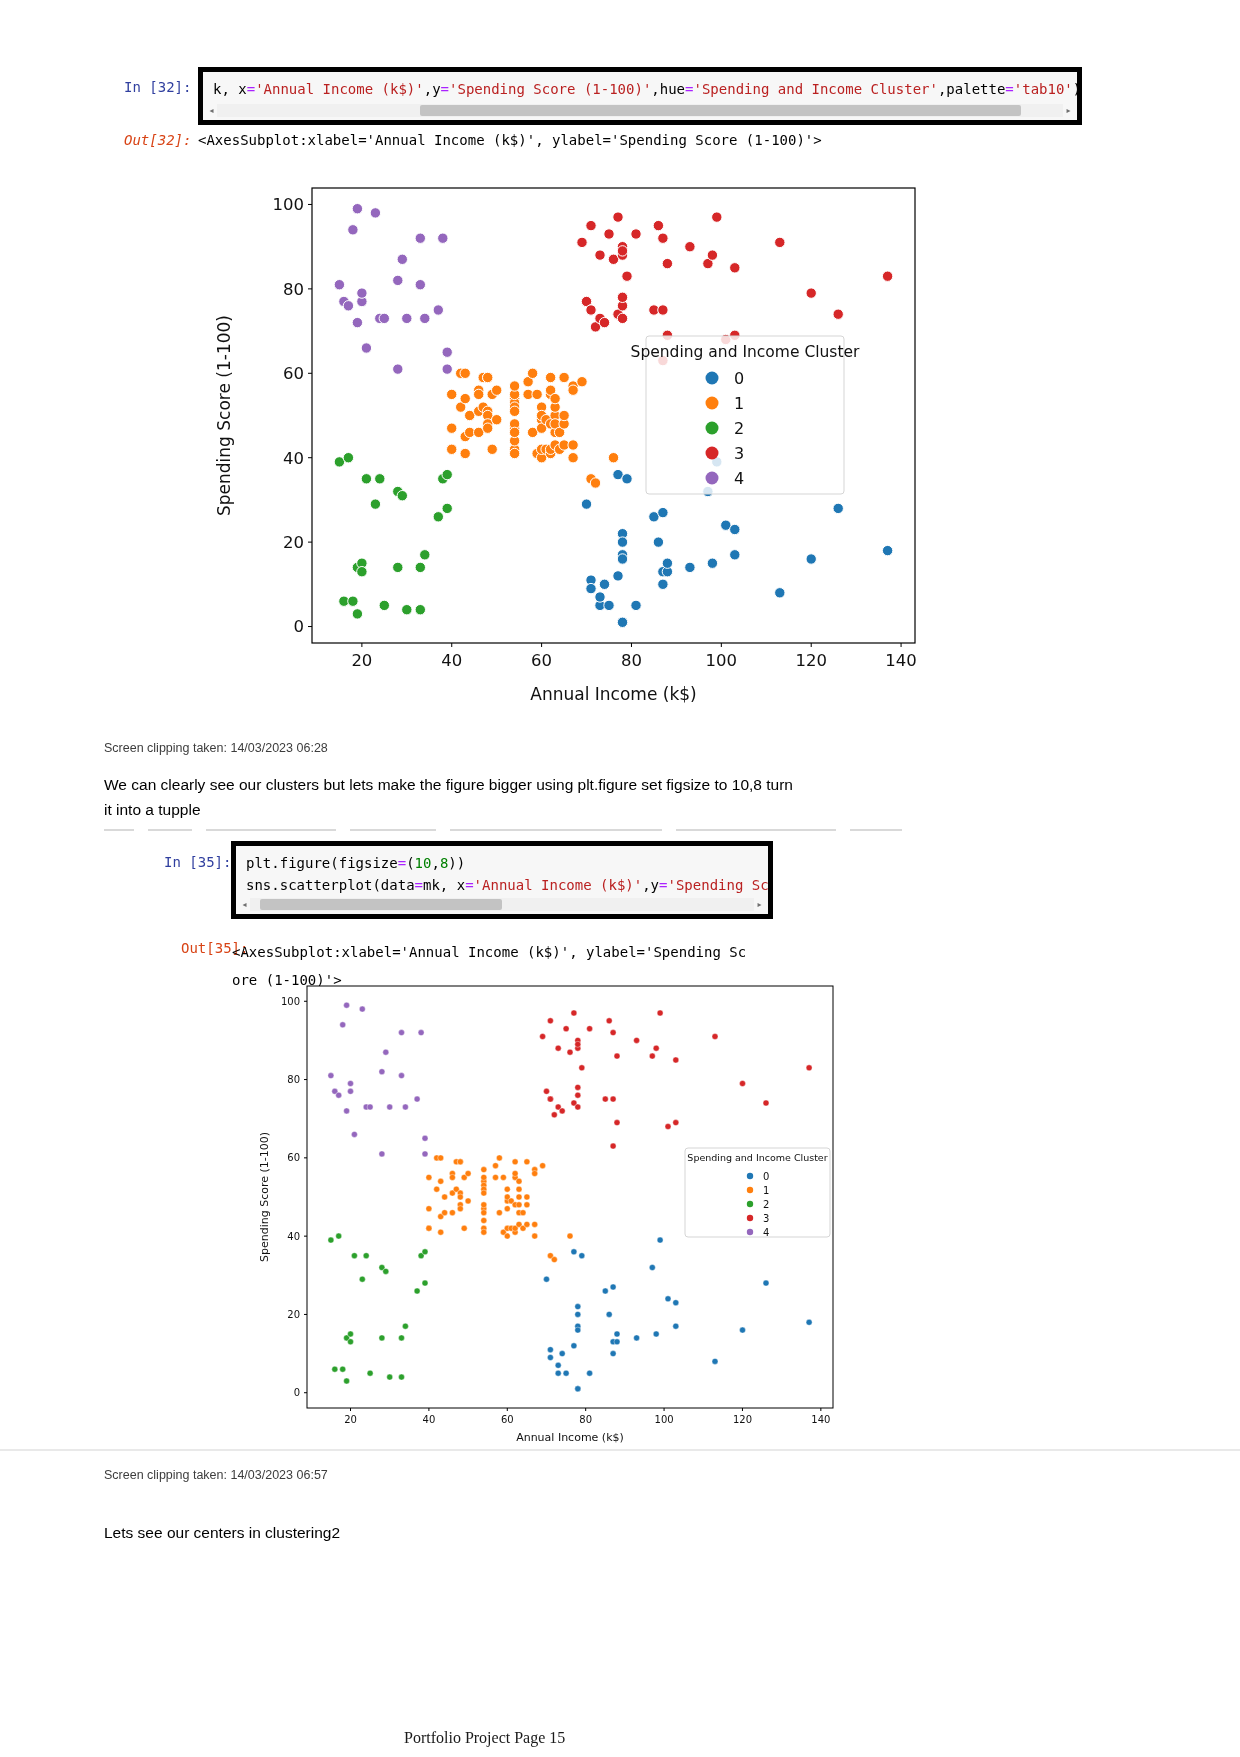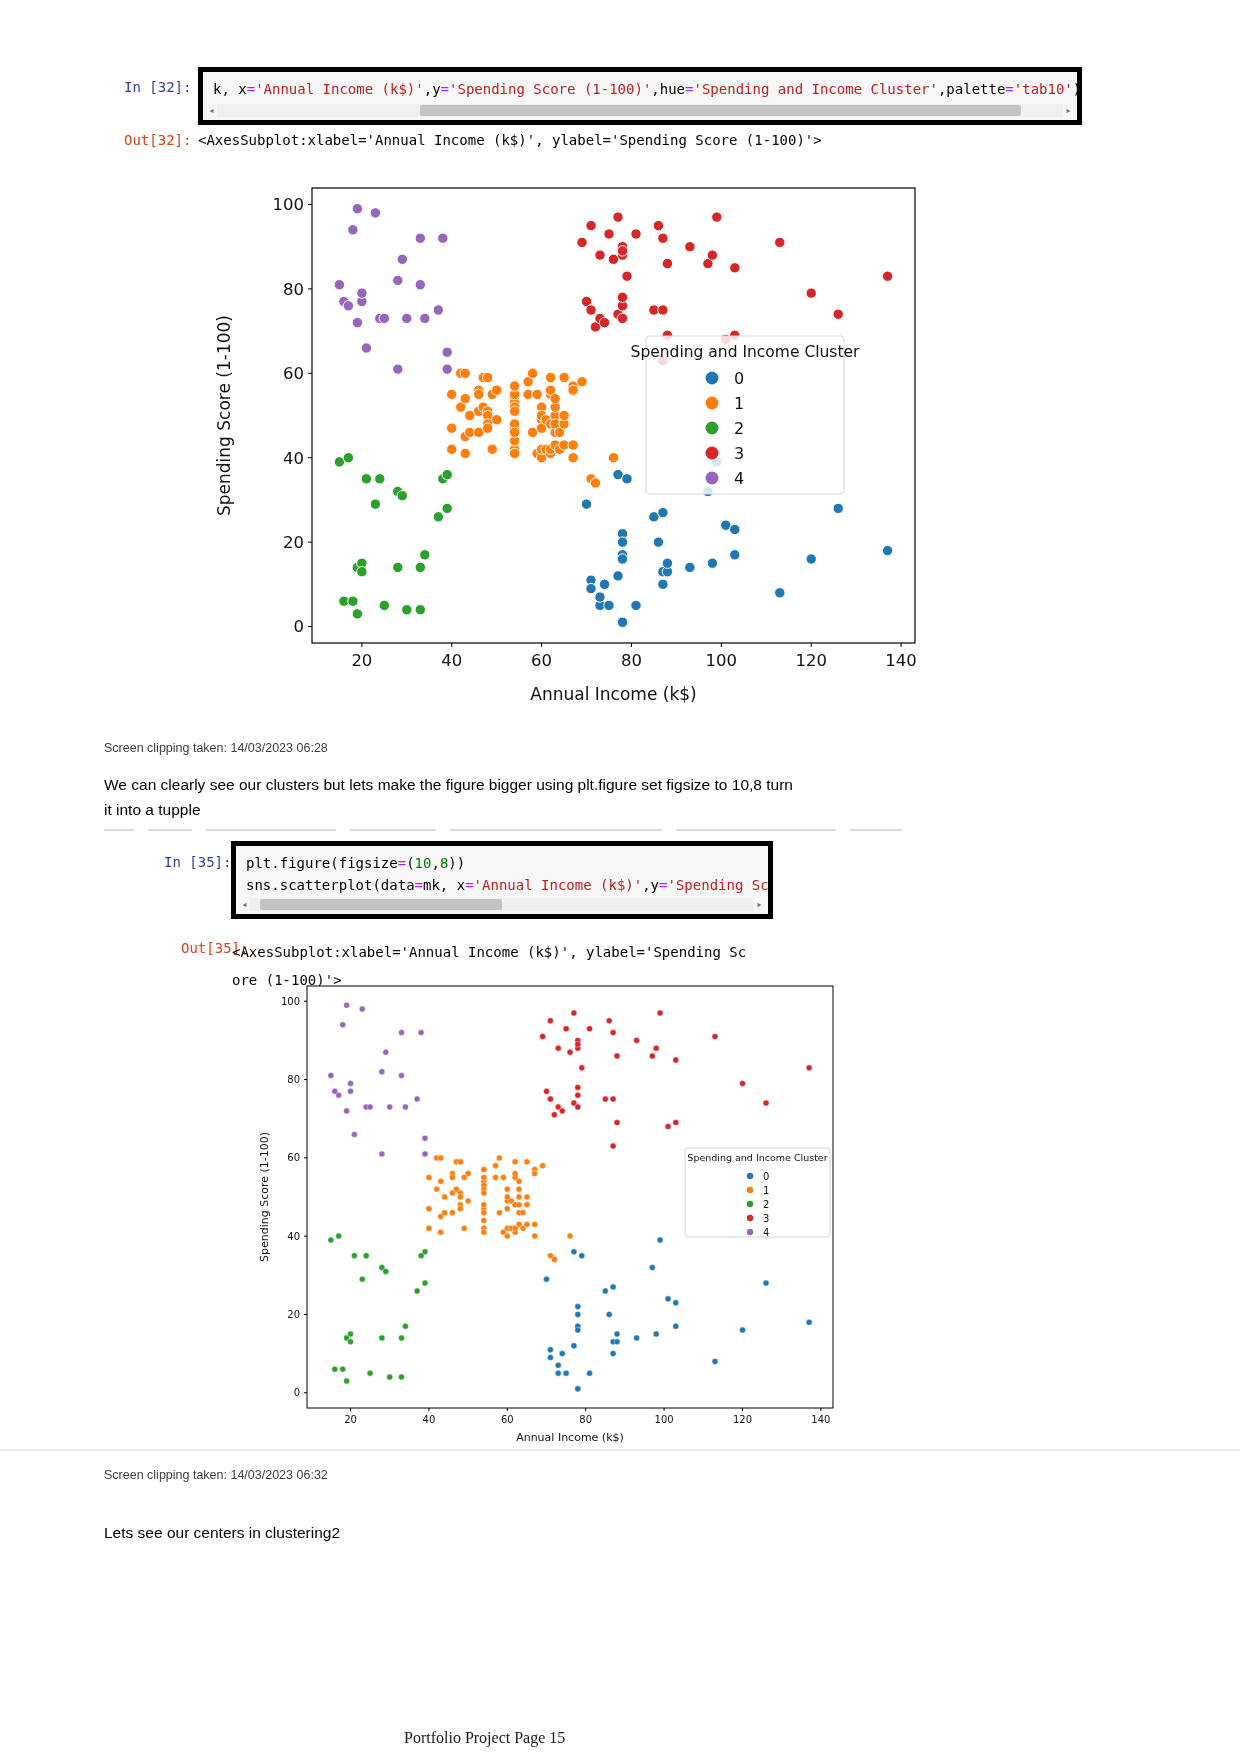--- a/index.html
+++ b/index.html
@@ -38,21 +38,21 @@
     <div class="code-area mono"><span class="seg-plain">k, x</span><span class="seg-op">=</span><span class="seg-str">'Annual Income (k$)'</span><span class="seg-plain">,y</span><span class="seg-op">=</span><span class="seg-str">'Spending Score (1-100)'</span><span class="seg-plain">,hue</span><span class="seg-op">=</span><span class="seg-str">'Spending and Income Cluster'</span><span class="seg-plain">,palette</span><span class="seg-op">=</span><span class="seg-str">'tab10'</span><span class="seg-plain">)</span></div>
     <div class="hscroll">
       <div class="sb-arrow">◂</div>
       <div class="sb-track">
         <div class="sb-thumb" style="left:24%;width:71%;"></div>
       </div>
       <div class="sb-arrow">▸</div>
     </div>
   </div>
 
-  <div class="abs mono out-prompt" style="left:124px;top:130px;">Out[32]:</div>
+  <div class="abs mono out-prompt" style="left:124px;top:130px;font-style:italic;">Out[32]:</div>
   <div class="abs mono out-text" style="left:198px;top:130px;">&lt;AxesSubplot:xlabel='Annual Income (k$)', ylabel='Spending Score (1-100)'&gt;</div>
 
   <svg class="abs" style="left:200px;top:163px;" width="740" height="580">
       <rect x="112" y="25" width="603" height="455" fill="#ffffff" stroke="#000000" stroke-width="1.2"></rect>
       <line x1="161.87555886736214" y1="480" x2="161.87555886736214" y2="484" stroke="#000" stroke-width="1"></line>
       <text x="161.87555886736214" y="502.5" text-anchor="middle" font-size="16.5">20</text>
       <line x1="251.7414307004471" y1="480" x2="251.7414307004471" y2="484" stroke="#000" stroke-width="1"></line>
       <text x="251.7414307004471" y="502.5" text-anchor="middle" font-size="16.5">40</text>
       <line x1="341.6073025335321" y1="480" x2="341.6073025335321" y2="484" stroke="#000" stroke-width="1"></line>
       <text x="341.6073025335321" y="502.5" text-anchor="middle" font-size="16.5">60</text>
@@ -563,19 +563,19 @@
       <circle cx="510" cy="224" r="3.2" fill="#2ca02c"></circle>
       <text x="523" y="227.6" text-anchor="start" font-size="10">2</text>
       <circle cx="510" cy="238" r="3.2" fill="#d62728"></circle>
       <text x="523" y="241.6" text-anchor="start" font-size="10">3</text>
       <circle cx="510" cy="252" r="3.2" fill="#9467bd"></circle>
       <text x="523" y="255.6" text-anchor="start" font-size="10">4</text>
     </svg>
 
   <div class="abs clipline" style="left:0;top:1449px;width:1240px;"></div>
 
-  <div class="abs caption" style="left:104px;top:1468px;">Screen clipping taken: 14/03/2023 06:32</div>
+  <div class="abs caption" style="left:104px;top:1468px;">Screen clipping taken: 14/03/2023 06:57</div>
 
   <div class="abs bodytext" style="left:104px;top:1520px;">Lets see our centers in clustering2</div>
 
   <div class="abs footer" style="left:404px;top:1729px;">Portfolio Project Page 15</div>
 
 </div>
 
 </body></html>

